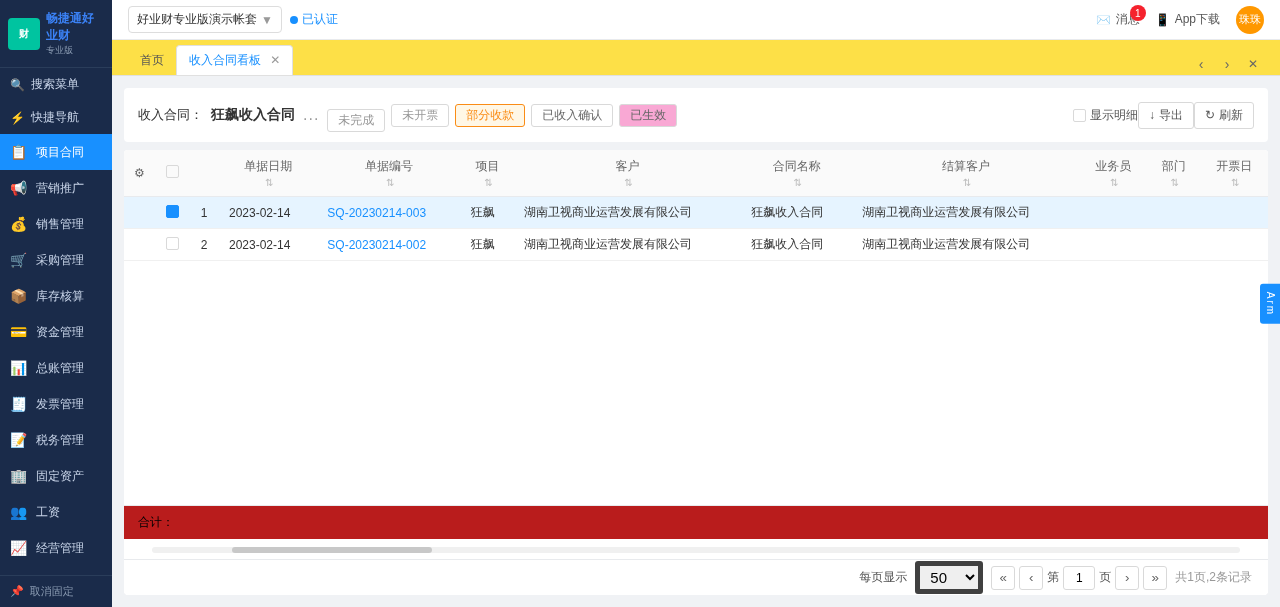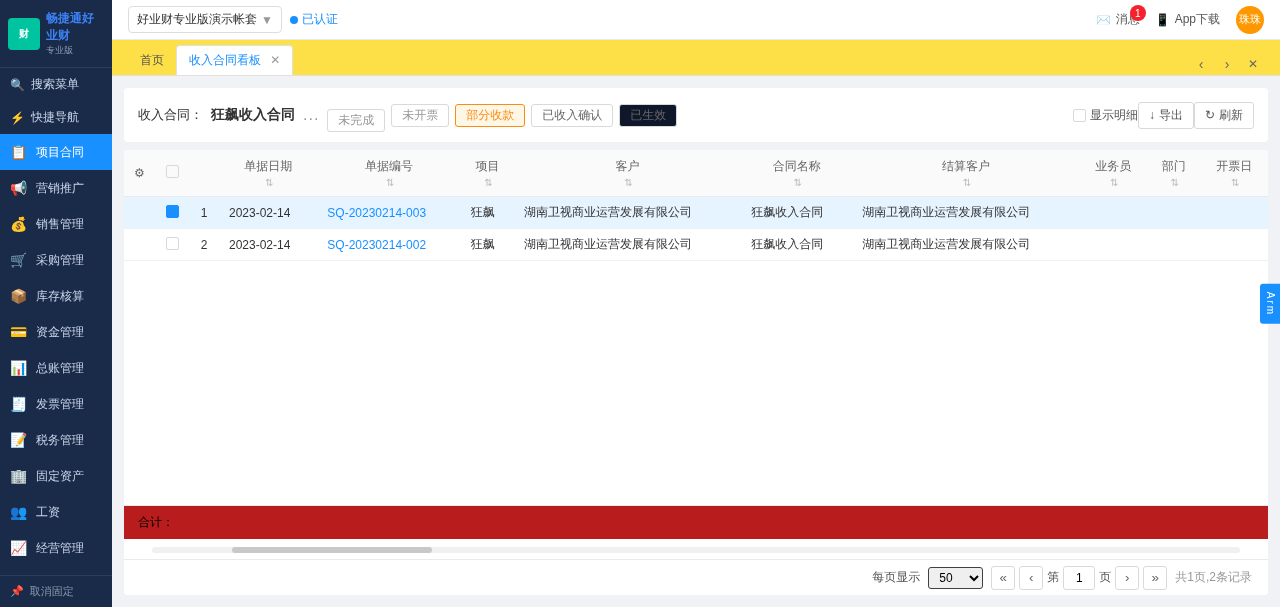--- a/index.html
+++ b/index.html
@@ -52,21 +52,21 @@
     .contract-title-row { display: flex; align-items: center; gap: 8px; }
     .contract-title-label { font-size: 13px; color: #333; font-weight: 500; }
     .contract-title-name { font-size: 14px; color: #333; font-weight: 600; }
     .contract-more { color: #999; cursor: pointer; font-size: 16px; letter-spacing: 1px; }
     .status-tags { display: flex; gap: 6px; align-items: center; }
     .status-tag { padding: 2px 10px; border-radius: 3px; font-size: 12px; border: 1px solid; cursor: pointer; }
     .status-tag.uncomplete { color: #999; border-color: #d9d9d9; background: #fff; margin-top: 11px; }
     .status-tag.uninvoiced { color: #999; border-color: #d9d9d9; background: #fff; }
     .status-tag.partial { color: #fa8c16; border-color: #fa8c16; background: #fff7e6; }
     .status-tag.confirmed { color: #666; border-color: #d9d9d9; background: #fff; }
-    .status-tag.active { color: #666; border-color: #d9d9d9; background: #0f172a; }
+    .status-tag.active { color: #666; border-color: #d9d9d9; background: #f9a8d4; }
     .header-actions { display: flex; gap: 0; align-items: center; }
     .header-btn { display: flex; align-items: center; gap: 4px; padding: 4px 10px; border: 1px solid #d9d9d9; border-radius: 3px; cursor: pointer; font-size: 12px; color: #555; background: #fff; }
     .show-detail { display: flex; align-items: center; gap: 4px; font-size: 12px; color: #555; }
 
     
     .sub-tabs { background: #fff; display: flex; border-bottom: 1px solid #e8eaed; padding: 0 14px; flex-shrink: 0; border-radius: 4px 4px 0 0; }
     .sub-tab { padding: 10px 14px; font-size: 12px; cursor: pointer; color: #555; border-bottom: 2px solid transparent; white-space: nowrap; }
     .sub-tab.active { color: #1890ff; border-bottom-color: #1890ff; font-weight: 500; }
 
     
@@ -85,21 +85,21 @@
 
     
     .table-sum-row { background: #b91c1c; border-top: 1px solid #e8eaed; padding: 8px 14px; display: flex; align-items: center; flex-shrink: 0; }
 
     
     .scroll-track { height: 6px; background: #f0f0f0; margin: 4px 14px; border-radius: 3px; }
     .scroll-thumb { height: 6px; background: #c8c8c8; border-radius: 3px; width: 200px; margin-left: 80px; }
 
     
     .pagination { height: 36px; background: #fff; border-top: 1px solid #e8eaed; display: flex; align-items: center; justify-content: flex-end; padding: 0 16px; gap: 8px; font-size: 12px; color: #555; flex-shrink: 0; }
-    .page-size-select { padding: 2px 6px; border: 1px solid #404040; border-radius: 3px; font-size: 12px; cursor: pointer; }
+    .page-size-select { padding: 2px 6px; border: 5px solid #404040; border-radius: 3px; font-size: 15px; cursor: pointer; }
     .page-nav { display: flex; align-items: center; gap: 4px; }
     .page-nav-btn { width: 24px; height: 24px; display: flex; align-items: center; justify-content: center; cursor: pointer; color: #666; border: 1px solid #d9d9d9; border-radius: 3px; background: #fff; }
     .page-input { width: 32px; height: 24px; border: 1px solid #d9d9d9; border-radius: 3px; text-align: center; font-size: 12px; }
     .page-total { color: #999; }
     .float-btn { background: #1890ff; color: white; width: 20px; padding: 8px 3px; font-size: 10px; cursor: pointer; border-radius: 3px 0 0 3px; writing-mode: vertical-rl; letter-spacing: 2px; display: flex; align-items: center; justify-content: center; }
 
     
     .checkbox { width: 13px; height: 13px; border: 1px solid #d9d9d9; border-radius: 2px; display: inline-block; }
     .checkbox.checked { background: #1890ff; border-color: #1890ff; }
   </style>

